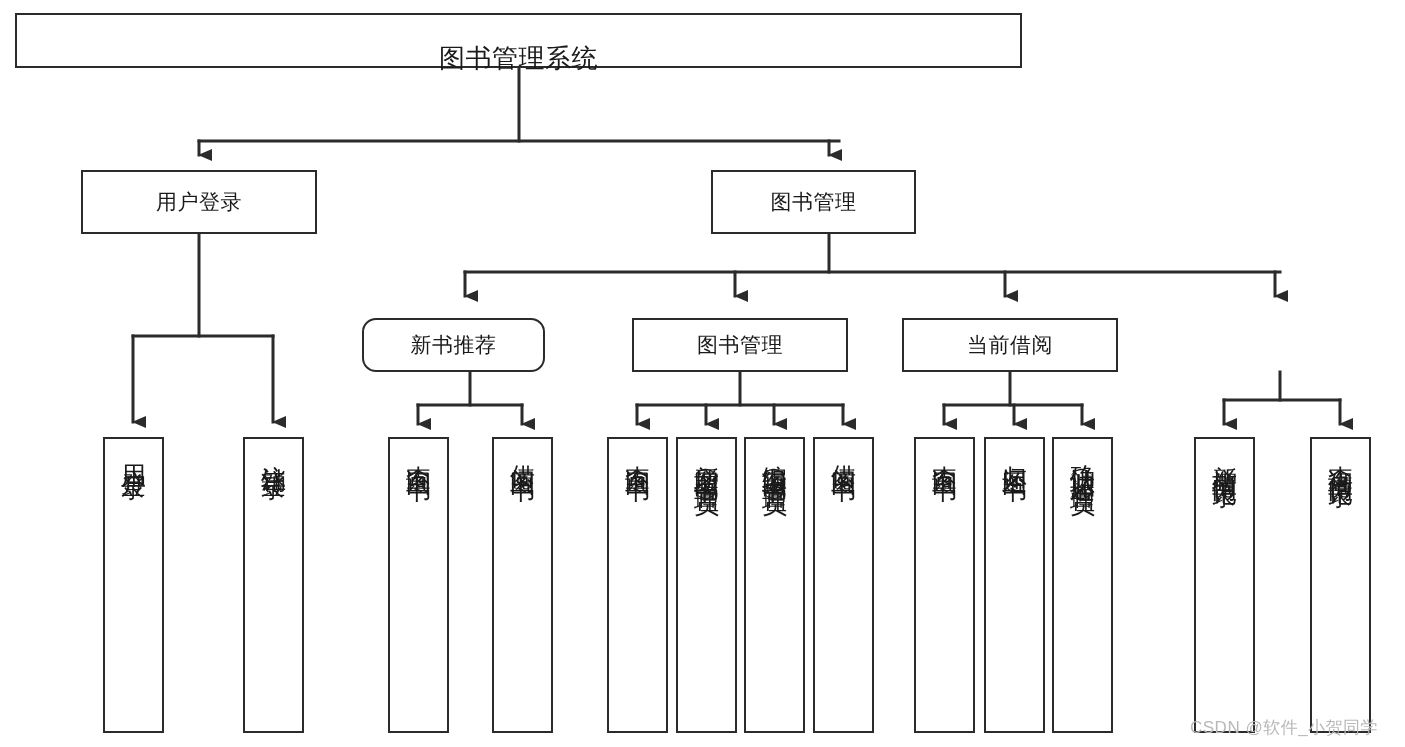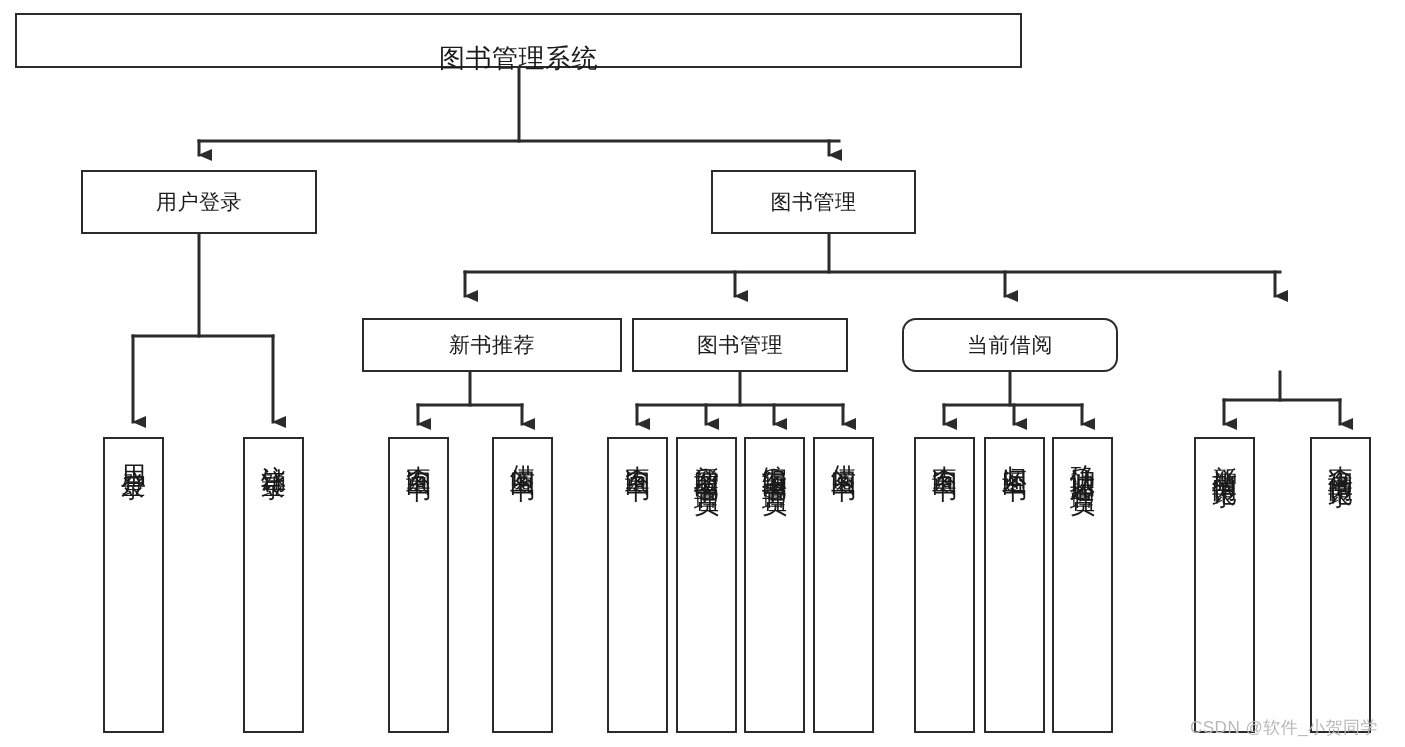--- a/index.html
+++ b/index.html
@@ -131,29 +131,29 @@
   </div>
 
   <div class="node horizontal" style="left:81px; top:170px; width:236px; height:64px;">
     <span class="node-label">用户登录</span>
   </div>
 
   <div class="node horizontal" style="left:711px; top:170px; width:205px; height:64px;">
     <span class="node-label">图书管理</span>
   </div>
 
-  <div class="node horizontal" style="left:362px; top:318px; width:260px; height:54px;">
+  <div class="node horizontal" style="left:362px; top:318px; width:183px; height:54px;border-radius:14px;">
     <span class="node-label">新书推荐</span>
   </div>
 
   <div class="node horizontal" style="left:632px; top:318px; width:216px; height:54px;">
     <span class="node-label">图书管理</span>
   </div>
 
-  <div class="node horizontal" style="left:902px; top:318px; width:216px; height:54px;border-radius:14px;">
+  <div class="node horizontal" style="left:902px; top:318px; width:216px; height:54px;">
     <span class="node-label">当前借阅</span>
   </div>
 
 
   <div class="node vertical" style="left:103px; top:437px; width:61px; height:296px;">
     <span class="node-label">用户登录</span>
   </div>
 
   <div class="node vertical" style="left:243px; top:437px; width:61px; height:296px;">
     <span class="node-label">注销登录</span>

